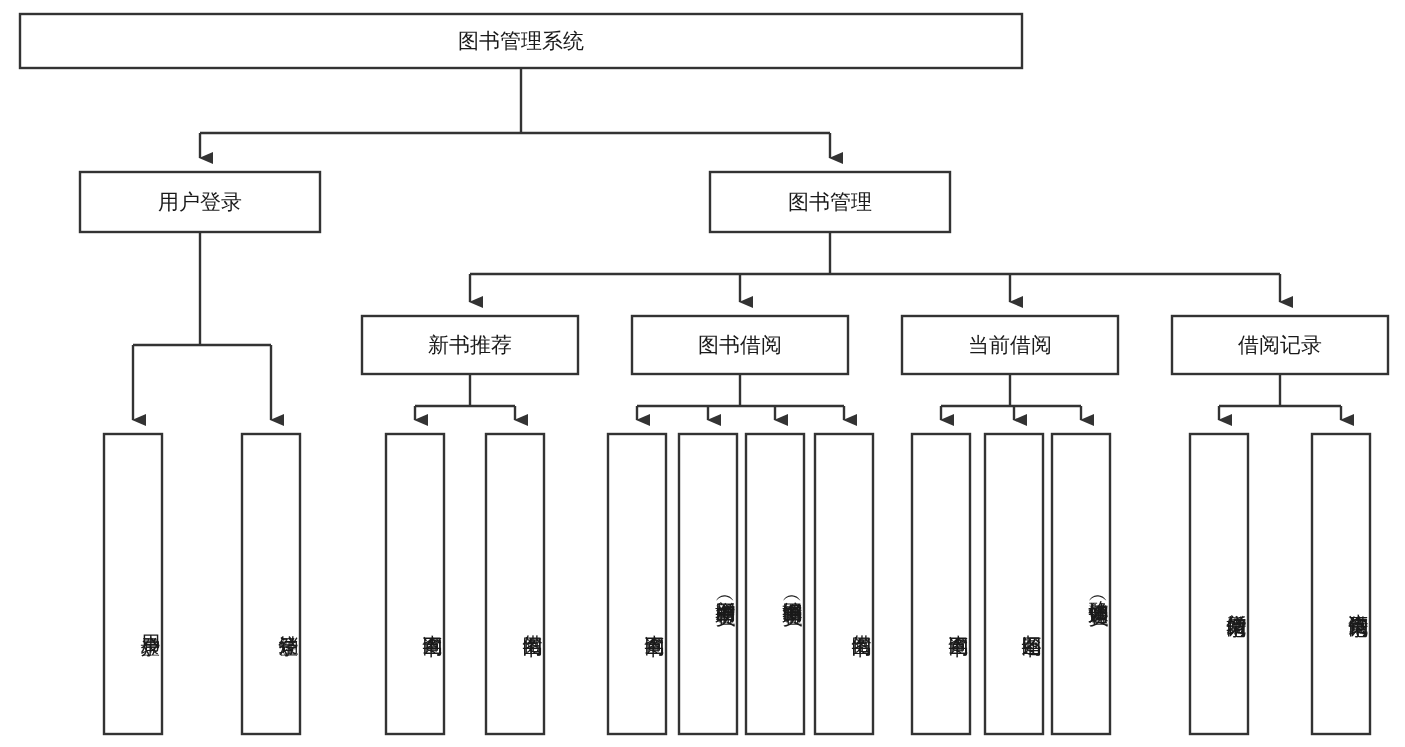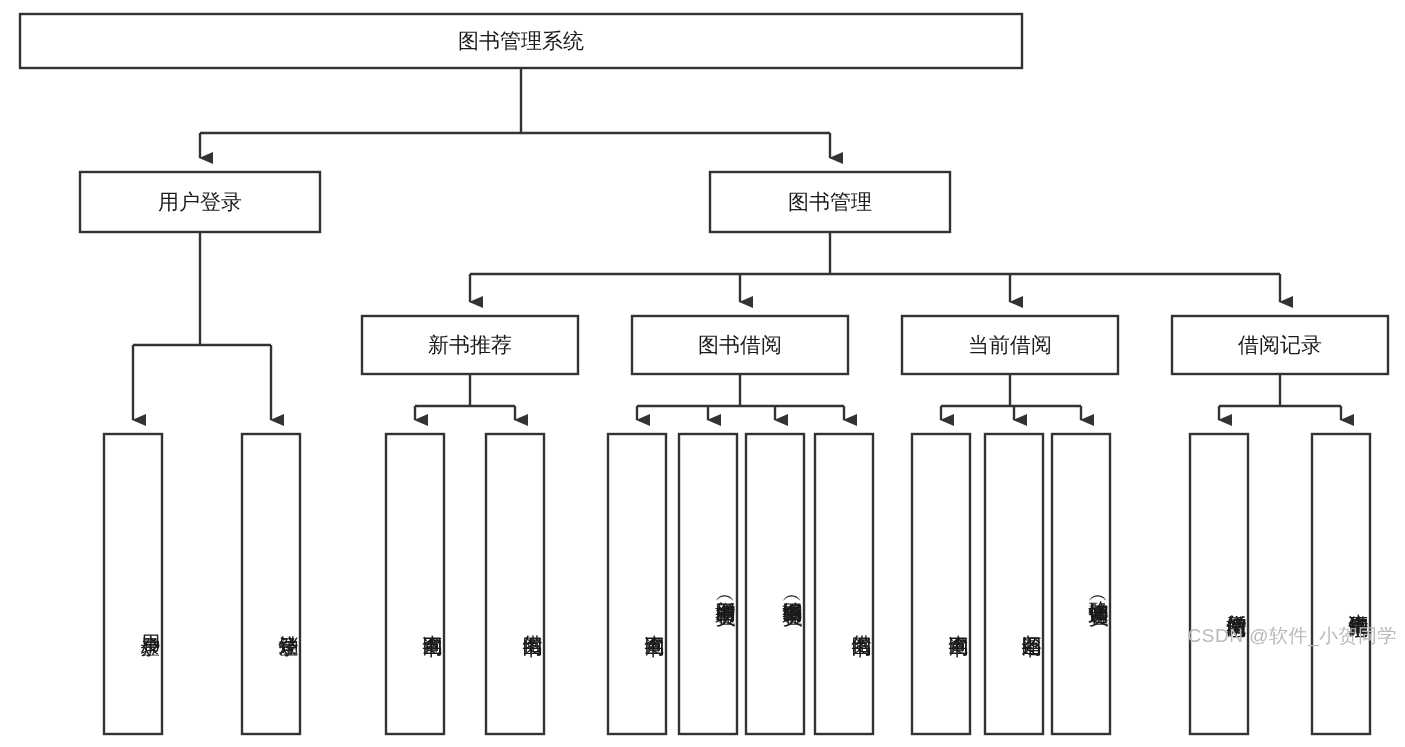--- a/index.html
+++ b/index.html
@@ -204,15 +204,14 @@
   <div class="node-label-v" style="left:608px; top:508px; width:58px; height:226px;">查询图书</div>
   <div class="node-label-v" style="left:679px; top:444px; width:58px; height:290px;">新增图书（管理员）</div>
   <div class="node-label-v" style="left:746px; top:444px; width:58px; height:290px;">编辑图书（管理员）</div>
   <div class="node-label-v" style="left:815px; top:508px; width:58px; height:226px;">借阅图书</div>
   <div class="node-label-v" style="left:912px; top:508px; width:58px; height:226px;">查询图书</div>
   <div class="node-label-v" style="left:985px; top:508px; width:58px; height:226px;">归还图书</div>
   <div class="node-label-v" style="left:1052px; top:444px; width:58px; height:290px;">确认归还（管理员）</div>
   <div class="node-label-v" style="left:1190px; top:468px; width:58px; height:266px;">新增借阅记录</div>
   <div class="node-label-v" style="left:1312px; top:468px; width:58px; height:266px;">查询借阅记录</div>
 
-  <div class="watermark">CSDN @软件_小贺同学</div>
 
 </div>
 
 </body></html>

